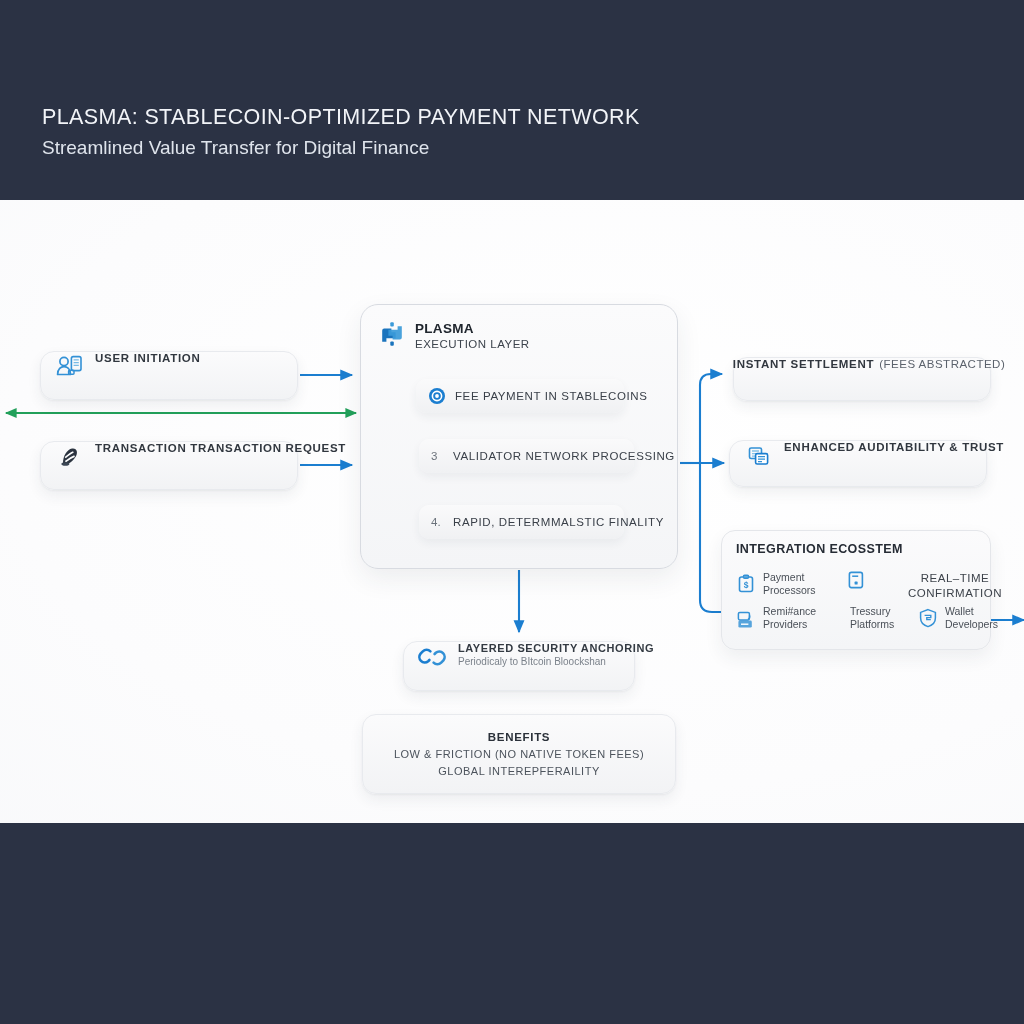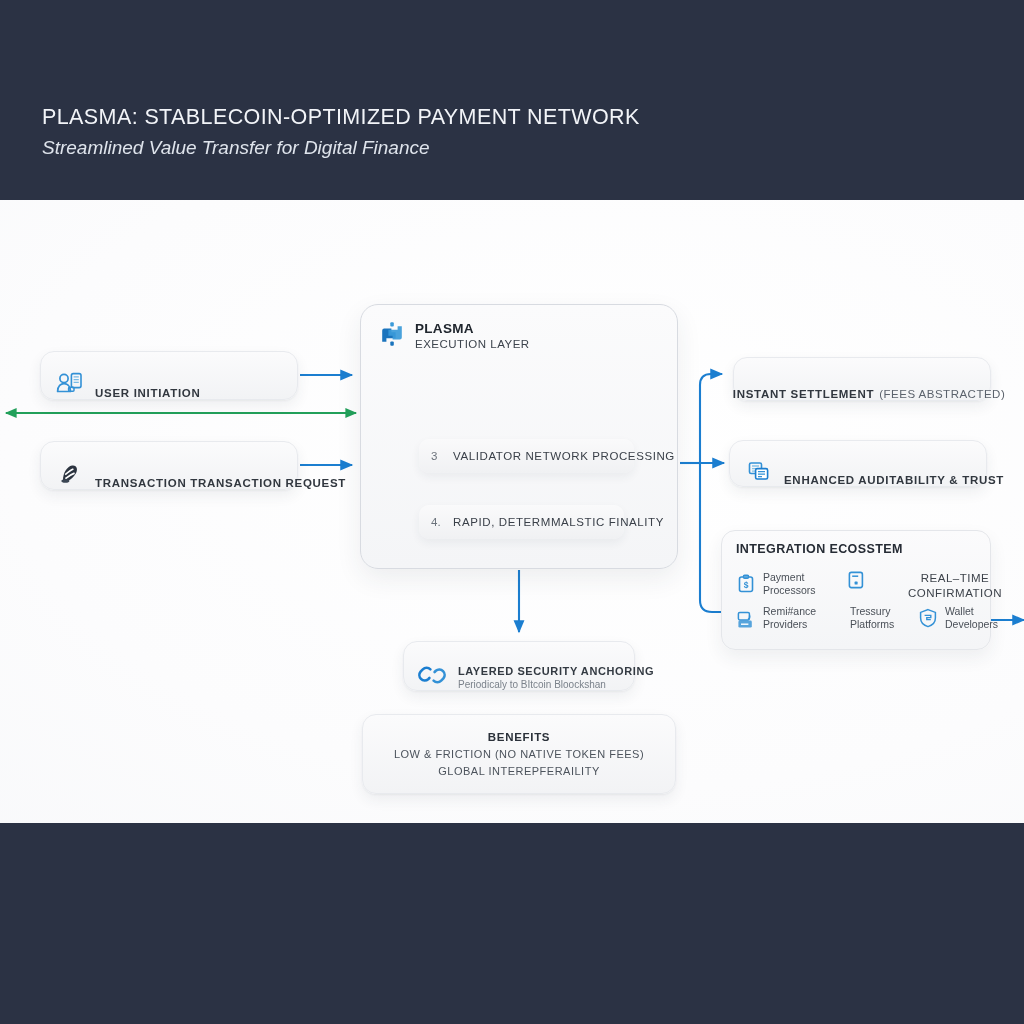--- a/index.html
+++ b/index.html
@@ -22,30 +22,30 @@
   }
 
   
   #header-title{
     position:absolute;left:42px;top:105px;
     font-size:21.5px;letter-spacing:.4px;color:#f2f4f8;font-weight:400;
     white-space:nowrap;
   }
   #header-sub{
     position:absolute;left:42px;top:137px;
-    font-size:19px;color:#dfe4ec;font-weight:400;white-space:nowrap;font-style:italic;
+    font-size:19px;color:#dfe4ec;font-weight:400;white-space:nowrap;
   }
 
   
   .card{
     position:absolute;box-sizing:border-box;
     background:linear-gradient(180deg,#fbfbfc 0%,#f2f3f5 100%);
     border:1px solid #e8eaee;border-radius:14px;
     box-shadow:0 6px 14px rgba(40,50,70,.07), 0 1px 2px rgba(40,50,70,.05);
-    display:flex;align-items:flex-end;
+    display:flex;align-items:flex-start;
   }
   .card-label{
     font-size:11.5px;letter-spacing:.7px;color:#31373f;font-weight:600;
     white-space:nowrap;
   }
   .lbl-light{font-weight:400;color:#5b626c;letter-spacing:.5px;}
 
   
   #box-user{left:40px;top:351px;width:258px;height:49px;padding-left:14px;}
   #box-txreq{left:40px;top:441px;width:258px;height:49px;padding-left:14px;}
@@ -198,20 +198,30 @@
           <path d="M22.8,16.6 a2,2 0 0 1 -2,2 h-7.2 v-3.9 h-4.2 v-5.9 h9.2 v-3.6 h4.2 Z" fill="#3a9ad9" opacity=".92"></path>
           <rect x="11.3" y="20.4" width="3.5" height="4.4" rx="1" fill="#1b74bd"></rect>
         </svg>
       </span>
       <span>
         <div id="plasma-name">PLASMA</div>
         <div id="plasma-sub">EXECUTION LAYER</div>
       </span>
     </div>
 
+    <div class="step" id="step-fee">
+      <span class="step-icon">
+        <svg width="18" height="18" viewBox="0 0 18 18">
+          <circle cx="9" cy="9" r="8" fill="#1b7ed0"></circle>
+          <circle cx="9" cy="9" r="4.6" fill="none" stroke="#ffffff" stroke-width="1.6"></circle>
+          <circle cx="9" cy="9" r="1.9" fill="#ffffff"></circle>
+        </svg>
+      </span>
+      <span class="step-txt">FEE PAYMENT IN STABLECOINS</span>
+    </div>
 
     <div class="step" id="step-val">
       <span class="step-num">3</span>
       <span class="step-txt">VALIDATOR NETWORK PROCESSING</span>
     </div>
 
     <div class="step" id="step-fin">
       <span class="step-num">4.</span>
       <span class="step-txt">RAPID, DETERMMALSTIC FINALITY</span>
     </div>

